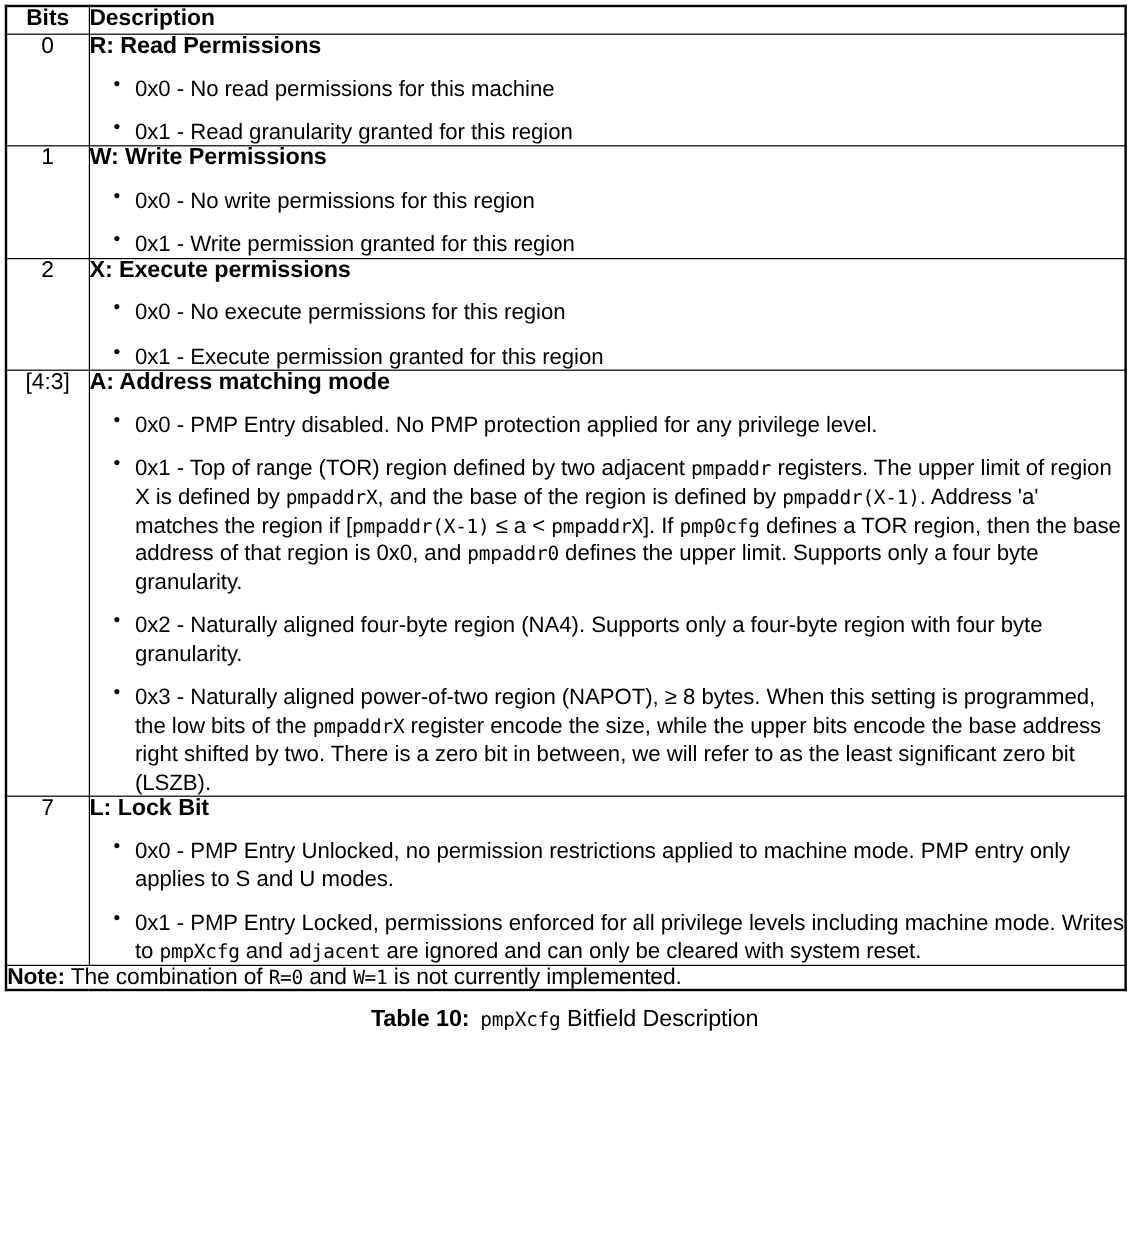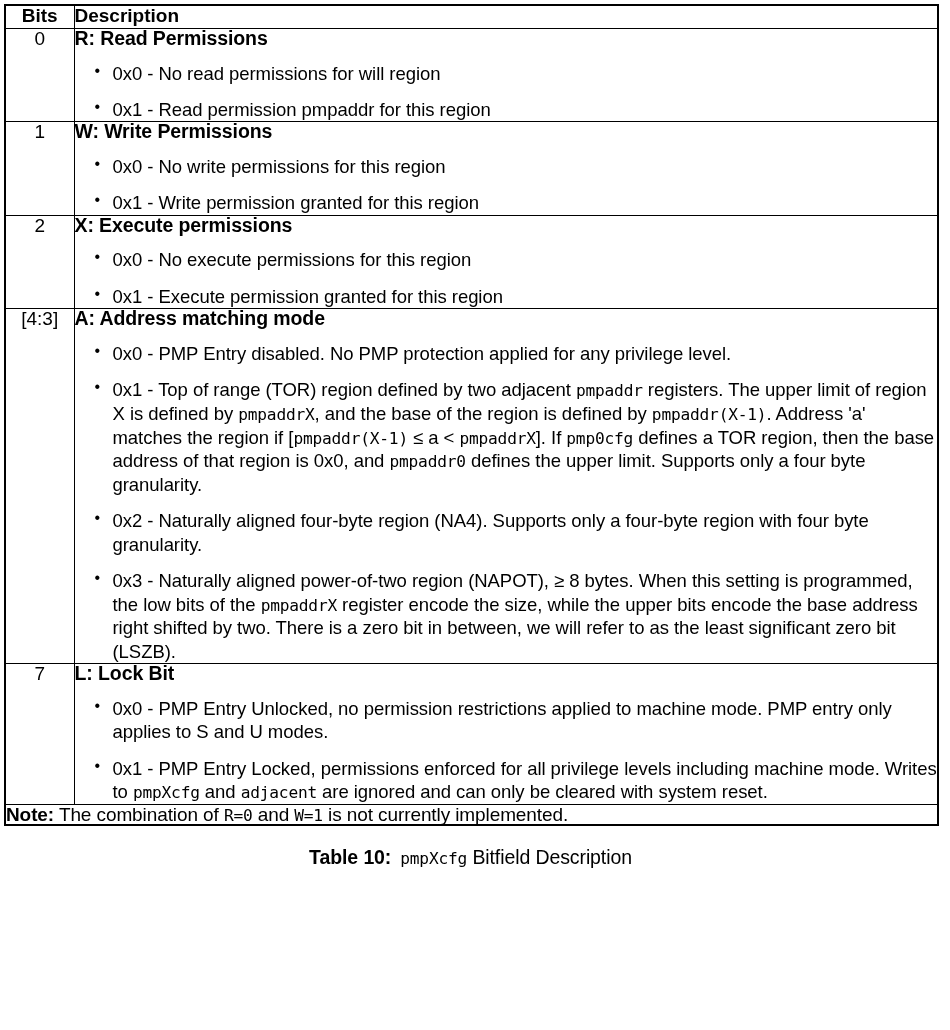--- a/index.html
+++ b/index.html
@@ -105,21 +105,21 @@
     letter-spacing: -0.1px;
   }
   td.note .note-label { font-weight: bold; }
 
   
   .caption {
     width: 933px;
     text-align: center;
     font-size: 19.5px;
     line-height: 1.0;
-    padding-top: 22px;
+    padding-top: 14px;
     letter-spacing: -0.1px;
   }
   .caption .cap-label { font-weight: bold; }
   .caption .cap-gap { display: inline-block; width: 9px; }
 </style>
 </head>
 <body>
 
 <div class="page">
 
@@ -133,22 +133,22 @@
         <th class="bits-head">Bits</th>
         <th class="desc-head">Description</th>
       </tr>
     </thead>
     <tbody id="tbody">
         <tr>
           <td class="bits">0</td>
           <td class="desc">
             <div class="field-title">R: Read Permissions</div>
             <ul class="opts">
-              <li><span>0x0 - No read permissions for will region</span></li>
-              <li><span>0x1 - Read permission pmpaddr for this region</span></li>
+              <li><span>0x0 - No read permissions for this machine</span></li>
+              <li><span>0x1 - Read granularity granted for this region</span></li>
             </ul>
           </td>
         </tr>
         <tr>
           <td class="bits">1</td>
           <td class="desc">
             <div class="field-title">W: Write Permissions</div>
             <ul class="opts">
               <li><span>0x0 - No write permissions for this region</span></li>
               <li><span>0x1 - Write permission granted for this region</span></li>

